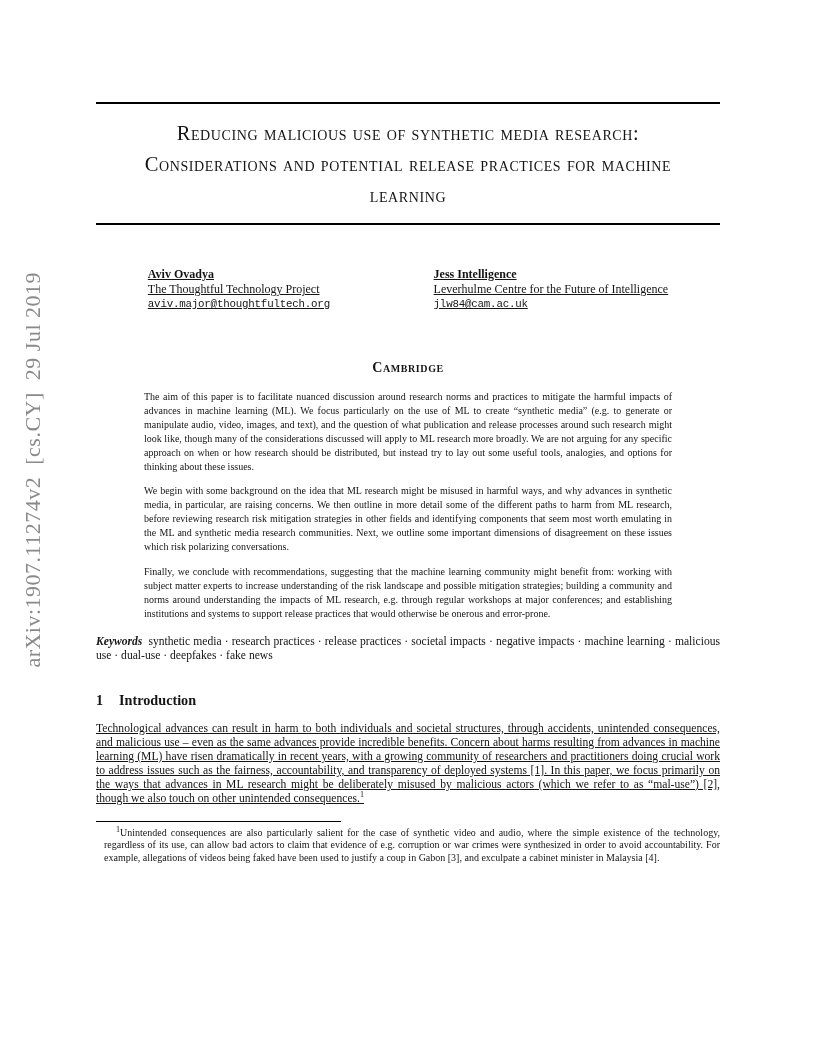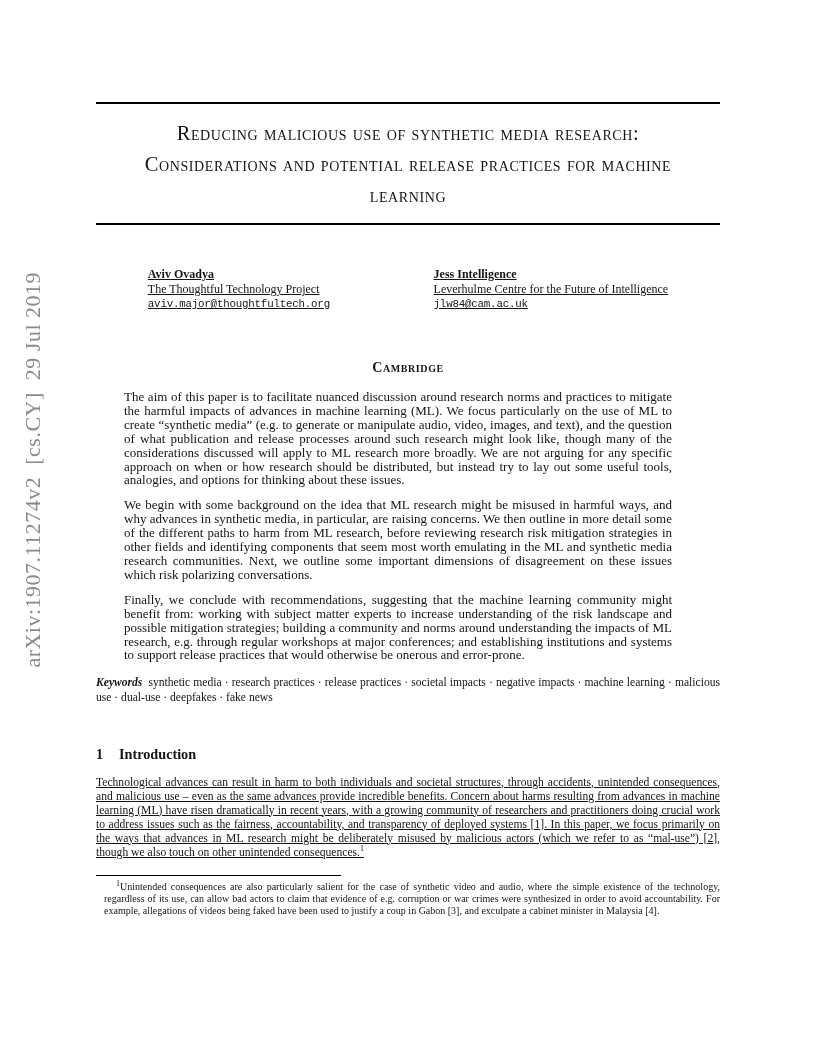--- a/index.html
+++ b/index.html
@@ -42,36 +42,36 @@
 
   .abstract-heading {
     margin-top:48px;
     text-align:center;
     font-variant:small-caps;
     font-weight:bold;
     font-size:14px;
     letter-spacing:0.6px;
   }
   .abstract-body {
-    margin:14px 48px 0 28px;
-    font-size:13px;
+    margin:14px 48px 0 48px;
+    font-size:10px;
     line-height:13.9px;
     text-align:justify;
   }
   .abstract-body p { margin:0 0 11px 0; }
 
   .keywords {
     margin-top:14px;
     font-size:11.6px;
     line-height:14.6px;
     text-align:justify;
   }
   .keywords-label { font-weight:bold; font-style:italic; padding-right:6px; }
 
-  .section-heading { margin-top:40px; font-size:14.2px; font-weight:bold; }
+  .section-heading { margin-top:28px; font-size:14.2px; font-weight:bold; }
   .section-number { padding-right:16px; }
 
   .body-par {
     margin:13px 0 0 0;
     font-size:11.6px;
     line-height:14px;
     text-align:justify;
     text-decoration:underline;
   }
   sup { font-size:8px; line-height:0; }

